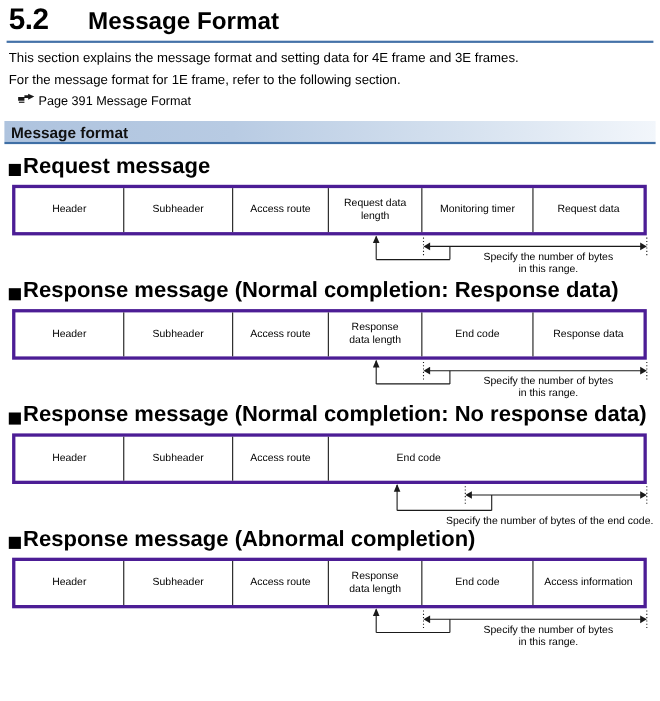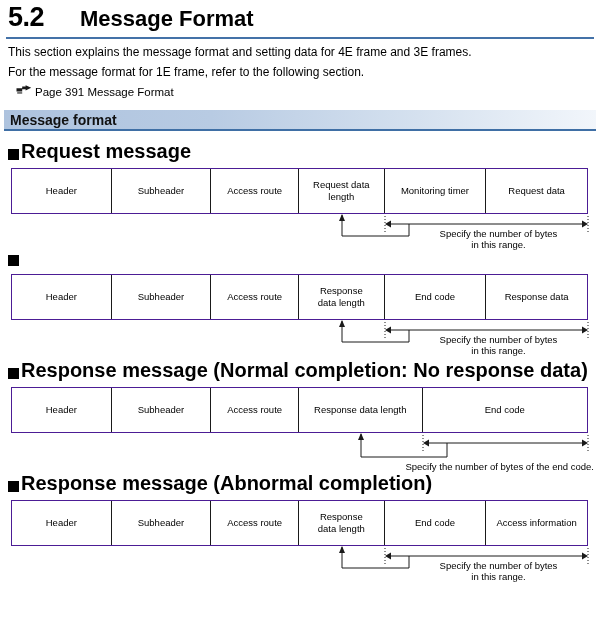--- a/index.html
+++ b/index.html
@@ -105,21 +105,21 @@
     margin: 8px 0 0 0;
     height: 76px;
   }
   .frame {
     position: absolute;
     left: 11px;
     top: 0;
     width: 577px;
     height: 46px;
     display: flex;
-    border: 1px solid #4c1d95;
+    border: 3px solid #4c1d95;
     box-sizing: border-box;
     background: #fff;
   }
   .cell {
     border-right: 1px solid #1a1a1a;
     box-sizing: border-box;
     display: flex;
     align-items: center;
     justify-content: center;
     text-align: center;
@@ -197,20 +197,21 @@
           <polygon points="391,6.5 391,13.5 385,10" fill="#1a1a1a"></polygon>
           <polygon points="582,6.5 582,13.5 588,10" fill="#1a1a1a"></polygon>
           <line x1="385" y1="2" x2="385" y2="18" stroke="#1a1a1a" stroke-width="1" stroke-dasharray="1,2"></line>
           <line x1="588" y1="2" x2="588" y2="18" stroke="#1a1a1a" stroke-width="1" stroke-dasharray="1,2"></line>
         </svg>
         <div class="anno-text" style="left: 409px; width: 179px; top: 14px;">Specify the number of bytes<br>in this range.</div>
       </div>
     </div>
     <div class="sub-head">
       <span class="sq"></span>
+      <span>Response message (Normal completion: Response data)</span>
     </div>
     <div class="diagram">
       <div class="frame">
         <div class="cell" style="width: 17.331%;">Header</div>
         <div class="cell" style="width: 17.331%;">Subheader</div>
         <div class="cell" style="width: 15.2513%;">Access route</div>
         <div class="cell" style="width: 14.9047%;">Response<br>data length</div>
         <div class="cell" style="width: 17.6776%;">End code</div>
         <div class="cell" style="width: 17.5043%;">Response data</div>
       </div>
@@ -231,21 +232,20 @@
     </div>
     <div class="sub-head">
       <span class="sq"></span>
       <span>Response message (Normal completion: No response data)</span>
     </div>
     <div class="diagram">
       <div class="frame">
         <div class="cell" style="width: 17.331%;">Header</div>
         <div class="cell" style="width: 17.331%;">Subheader</div>
         <div class="cell" style="width: 15.2513%;">Access route</div>
-        <div class="cell" style="width: 21.4905%;">Response data length</div>
         <div class="cell" style="width: 28.5962%;">End code</div>
       </div>
       <div class="anno">
         <svg width="600" height="30" viewBox="0 0 600 30">
           <line x1="361" y1="1" x2="361" y2="24" stroke="#1a1a1a" stroke-width="1" fill="none"></line>
           <polygon points="358,7 364,7 361,0" fill="#1a1a1a"></polygon>
           <line x1="361" y1="24" x2="447" y2="24" stroke="#1a1a1a" stroke-width="1" fill="none"></line>
           <line x1="447" y1="24" x2="447" y2="10" stroke="#1a1a1a" stroke-width="1" fill="none"></line>
           <line x1="427" y1="10" x2="584" y2="10" stroke="#1a1a1a" stroke-width="1" fill="none"></line>
           <polygon points="429,6.5 429,13.5 423,10" fill="#1a1a1a"></polygon>

